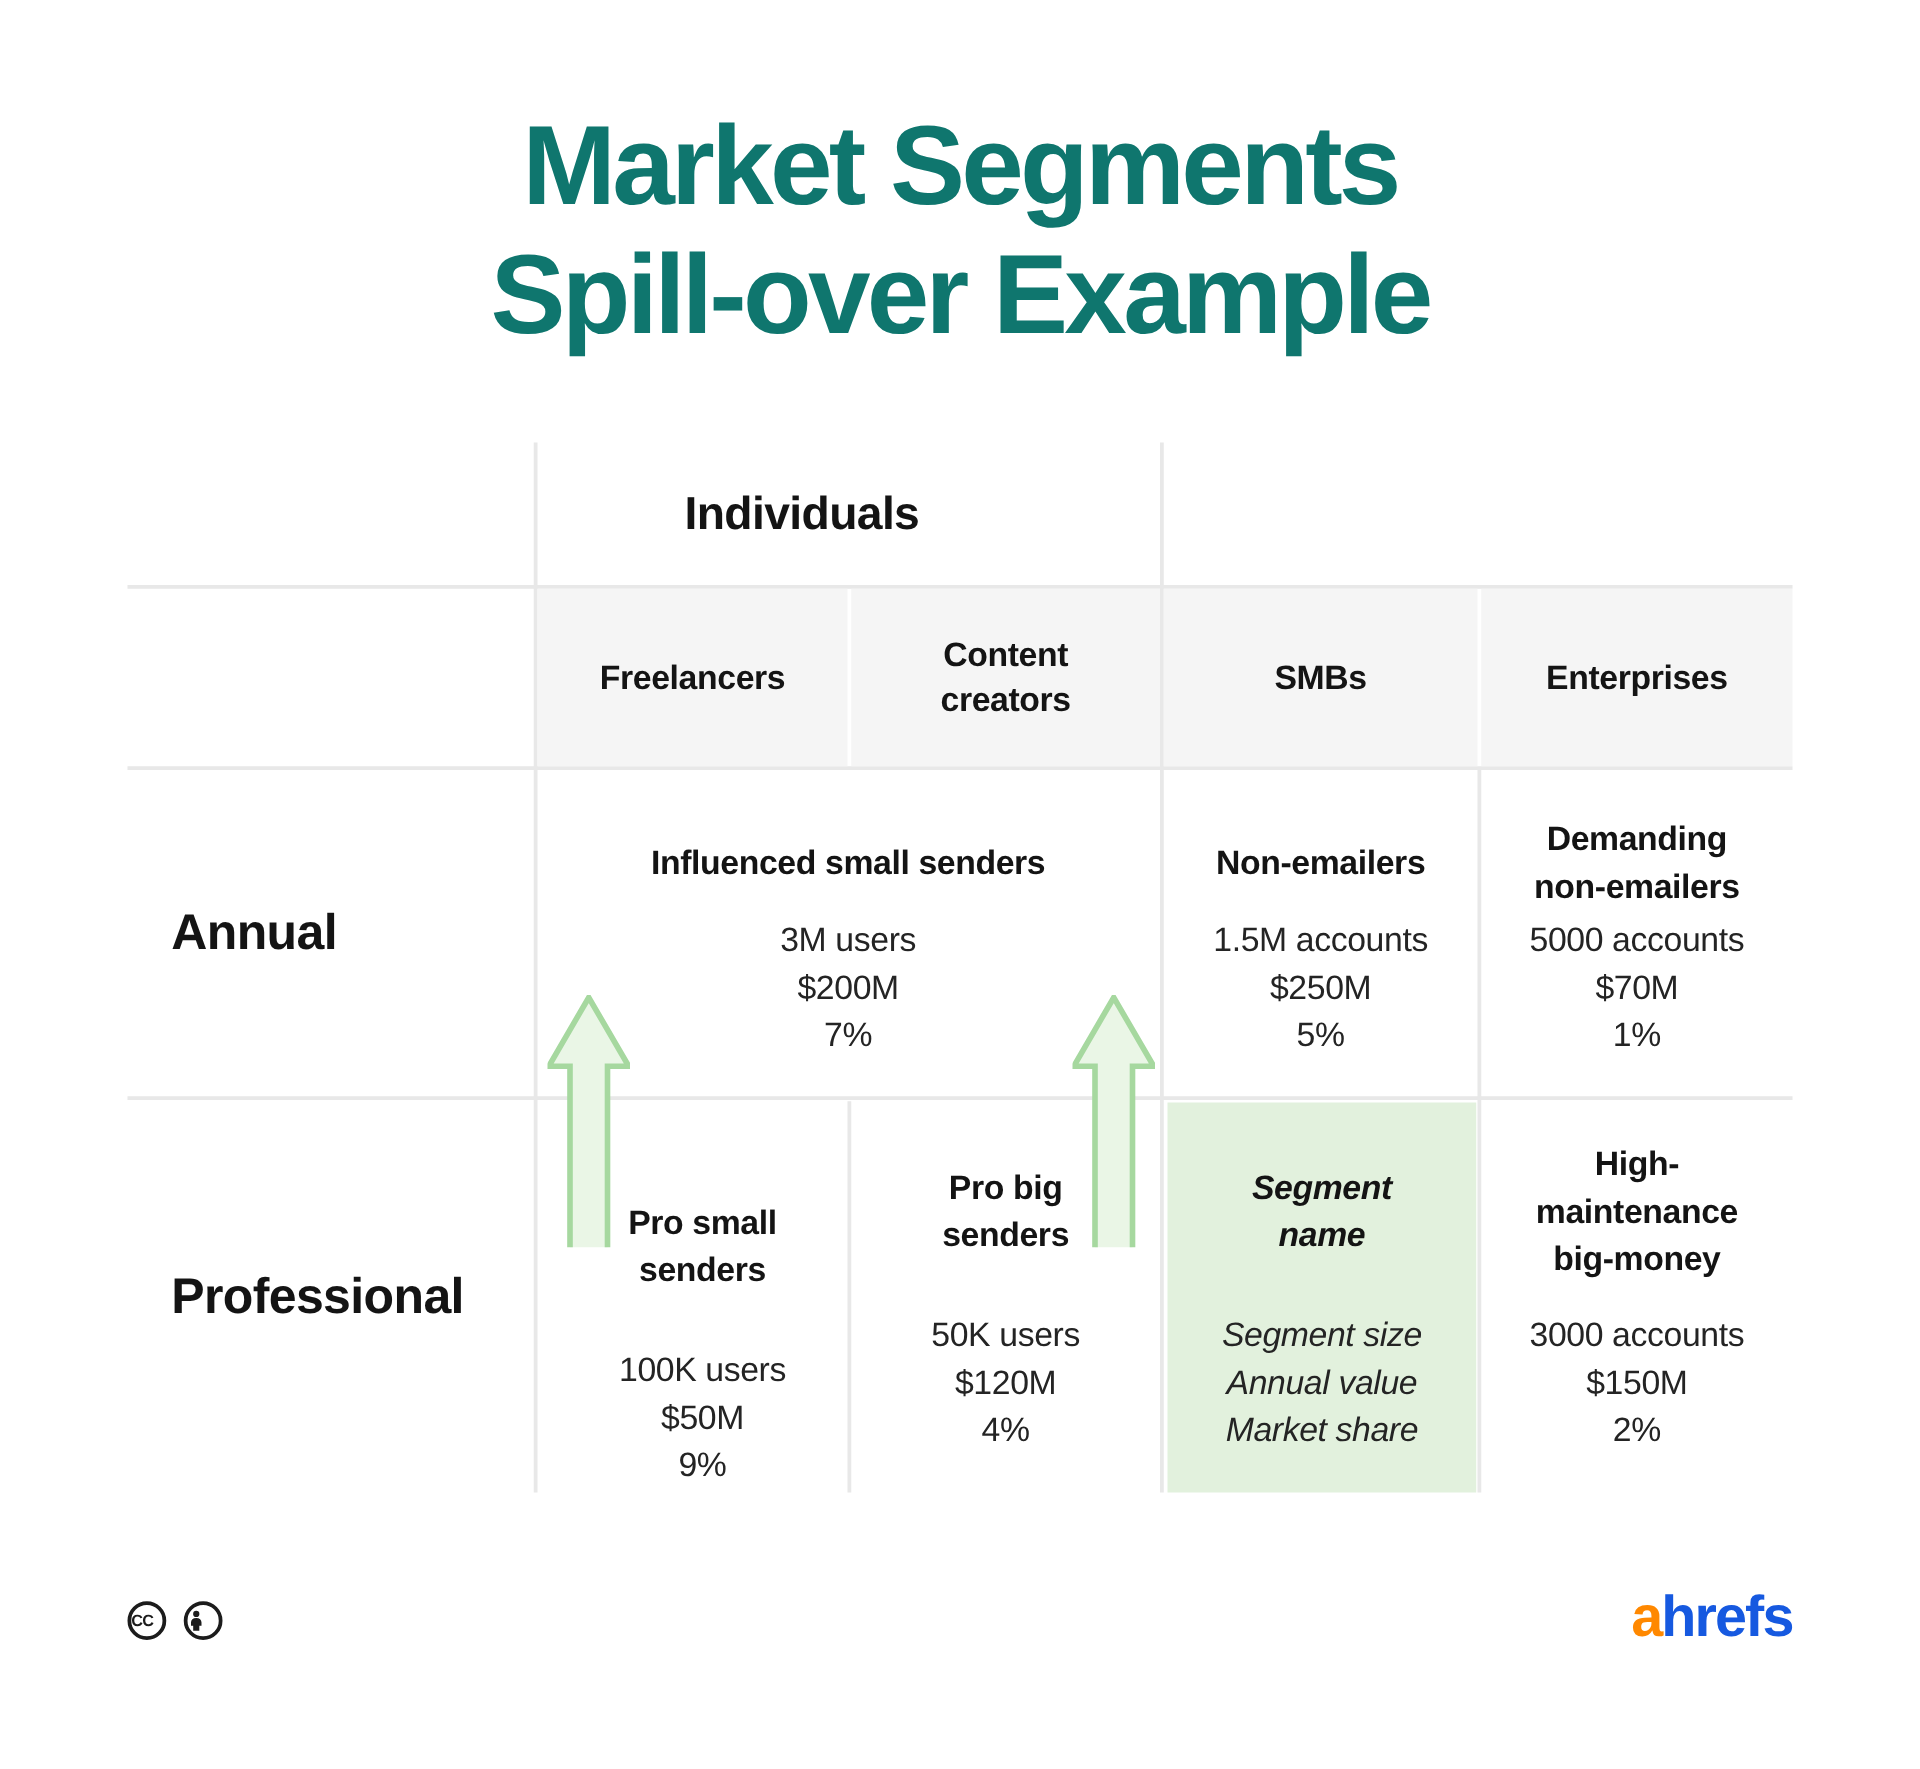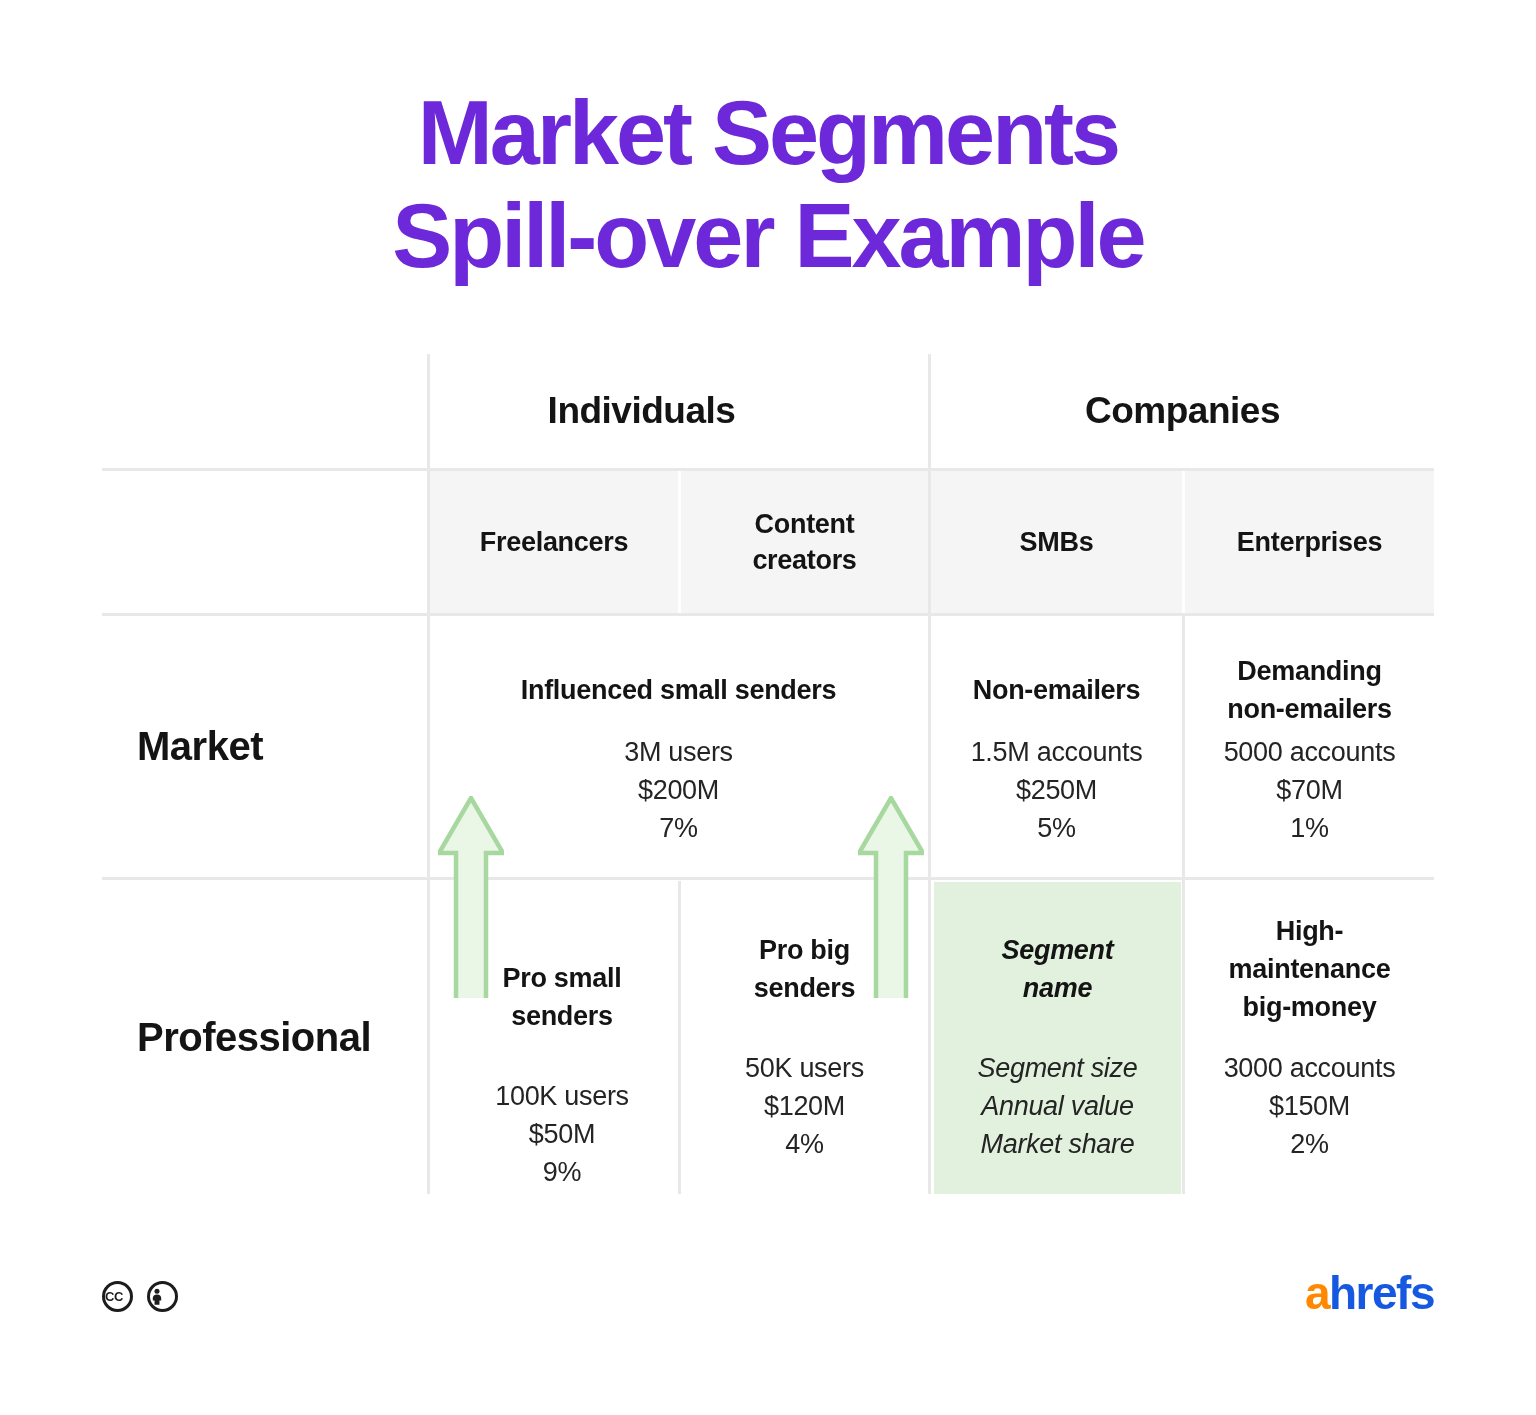--- a/index.html
+++ b/index.html
@@ -3,21 +3,21 @@
 <meta charset="utf-8">
 <style>
   html,body{margin:0;padding:0;background:#ffffff;}
   .page{
     position:relative;width:1536px;height:1415px;background:#ffffff;
     font-family:"Liberation Sans",sans-serif;color:#1d1d1d;overflow:hidden;
   }
   
   .title{
     position:absolute;top:82px;left:0;width:100%;text-align:center;
-    font-weight:700;font-size:90px;line-height:103px;letter-spacing:-3px;color:#6d28d9;
+    font-weight:700;font-size:90px;line-height:103px;letter-spacing:-3px;color:#0f766e;
   }
   
   .hline{position:absolute;left:102px;width:1332px;height:3px;background:#e8e8e8;}
   .vline{position:absolute;width:3px;background:#e8e8e8;}
   
   .group-hdr{
     position:absolute;top:354px;height:114px;display:flex;align-items:center;justify-content:center;
     font-weight:700;font-size:37px;letter-spacing:-0.5px;color:#141414;
   }
   
@@ -69,29 +69,28 @@
 
   <div class="hline" style="top:468px;"></div>
   <div class="hline" style="top:613px;"></div>
   <div class="hline" style="top:877px;"></div>
   <div class="vline" style="left:427px;top:354px;height:840px;"></div>
   <div class="vline" style="left:928px;top:354px;height:840px;"></div>
   <div class="vline" style="left:678px;top:881px;height:313px;"></div>
   <div class="vline" style="left:1182px;top:616px;height:578px;"></div>
 
   <div class="group-hdr" style="left:427px;width:429px;">Individuals</div>
-  <div class="group-hdr" style="left:931px;width:503px;">Companies</div>
 
   <div class="subcell" style="left:430px;width:248px;">Freelancers</div>
   <div class="subcell" style="left:681px;width:247px;">Content
 creators</div>
   <div class="subcell" style="left:931px;width:251px;">SMBs</div>
   <div class="subcell" style="left:1185px;width:249px;">Enterprises</div>
 
-  <div class="row-label" style="top:616px;height:261px;">Market</div>
+  <div class="row-label" style="top:616px;height:261px;">Annual</div>
   <div class="row-label" style="top:880px;height:314px;">Professional</div>
 
   <div class="green-bg"></div>
 
   <div class="cell row-casual" style="left:427px;top:616px;width:503px;height:196px;">
     <div class="cell-name">Influenced small senders</div>
     <div class="cell-data">
       <div>3M users</div>
       <div>$200M</div>
       <div>7%</div>

